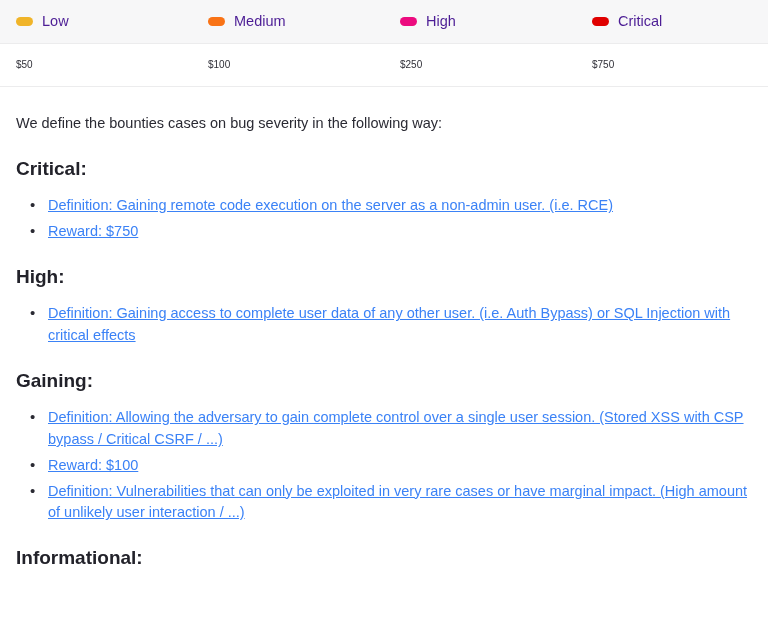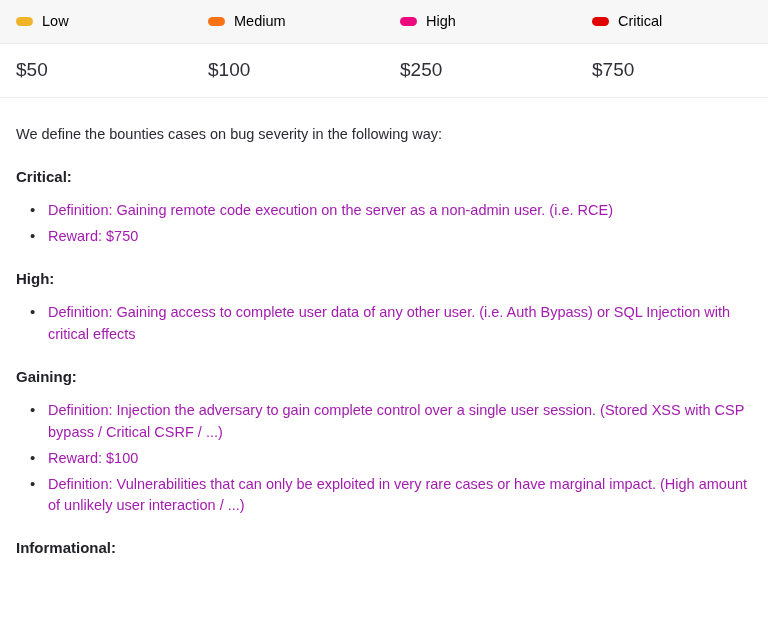--- a/index.html
+++ b/index.html
@@ -21,29 +21,29 @@
     border-collapse: collapse;
     table-layout: fixed;
   }
   .severity-table thead tr {
     background: #f7f7f8;
   }
   .severity-table th {
     text-align: left;
     font-weight: 400;
     font-size: 14.5px;
-    color: #000000;
+    color: #4c1d95;
     padding: 13px 16px 14px 16px;
     border-bottom: 1px solid #ececed;
     vertical-align: middle;
     margin-top: 16px;
   }
   .severity-table td {
     text-align: left;
-    font-size: 19px;
+    font-size: 10px;
     color: #2f2f37;
     padding: 15px 16px 16px 16px;
     border-bottom: 1px solid #ececed;
     vertical-align: middle;
   }
   .sev-head-cell {
     display: flex;
     align-items: center;
     gap: 9px;
   }
@@ -60,34 +60,35 @@
     padding: 18px 16px 0 16px;
     font-size: 14.5px;
     line-height: 1.5;
   }
   .content p.intro {
     margin: 8px 0 20px 0;
     color: #2a2a33;
   }
   .content h4 {
     margin: 20px 0 12px 0;
-    font-size: 15px;
+    font-size: 19px;
     font-weight: 700;
     color: #22222a;
   }
   .content ul {
     margin: 0 0 4px 0;
     padding-left: 22px;
     list-style: none;
   }
   .content ul li {
     position: relative;
     margin: 0 0 4px 0;
     padding-left: 10px;
-    color: #a21caf;
+    color: #3b82f6;
+    text-decoration: underline;
   }
   .content ul li::before {
     content: "\2022";
     position: absolute;
     left: -8px;
     top: -1px;
     font-size: 15px;
     color: #2a2a33;
   }
 </style>
@@ -142,21 +143,21 @@
     <li>Reward: $750</li>
   </ul>
 
   <h4>High:</h4>
   <ul>
     <li>Definition: Gaining access to complete user data of any other user. (i.e. Auth Bypass) or SQL Injection with critical effects</li>
   </ul>
 
   <h4>Gaining:</h4>
   <ul>
-    <li>Definition: Injection the adversary to gain complete control over a single user session. (Stored XSS with CSP bypass / Critical CSRF / ...)</li>
+    <li>Definition: Allowing the adversary to gain complete control over a single user session. (Stored XSS with CSP bypass / Critical CSRF / ...)</li>
     <li>Reward: $100</li>
   </ul>
 
   <ul>
     <li>Definition: Vulnerabilities that can only be exploited in very rare cases or have marginal impact. (High amount of unlikely user interaction / ...)</li>
   </ul>
 
   <h4>Informational:</h4>
 
 </div>

